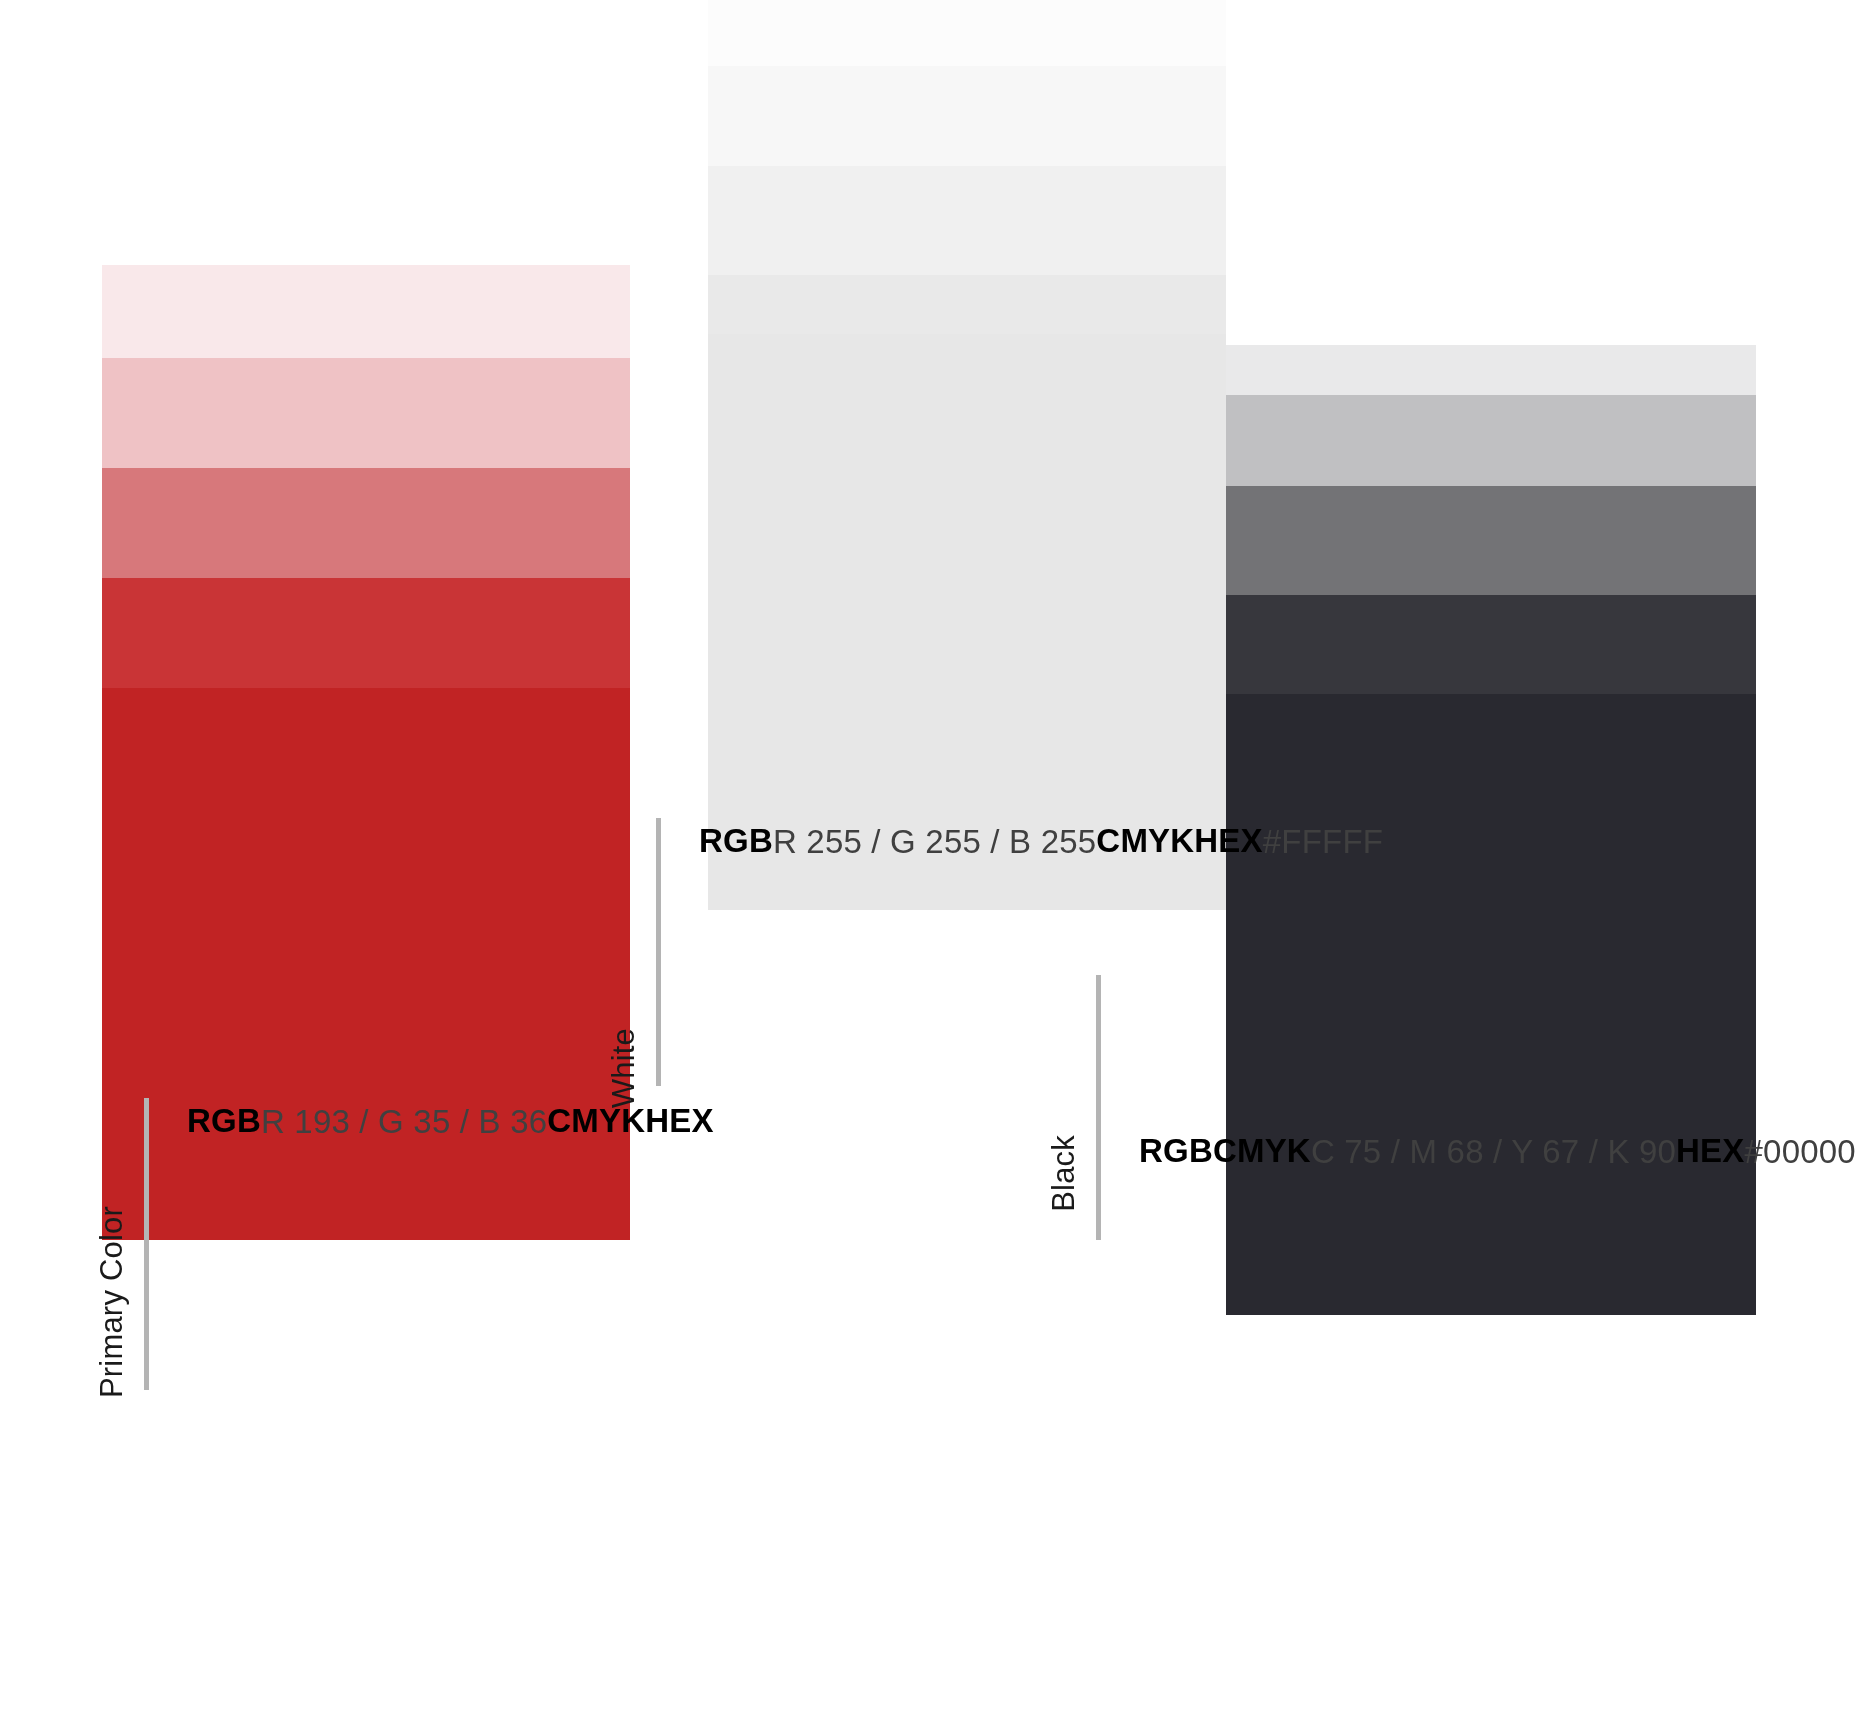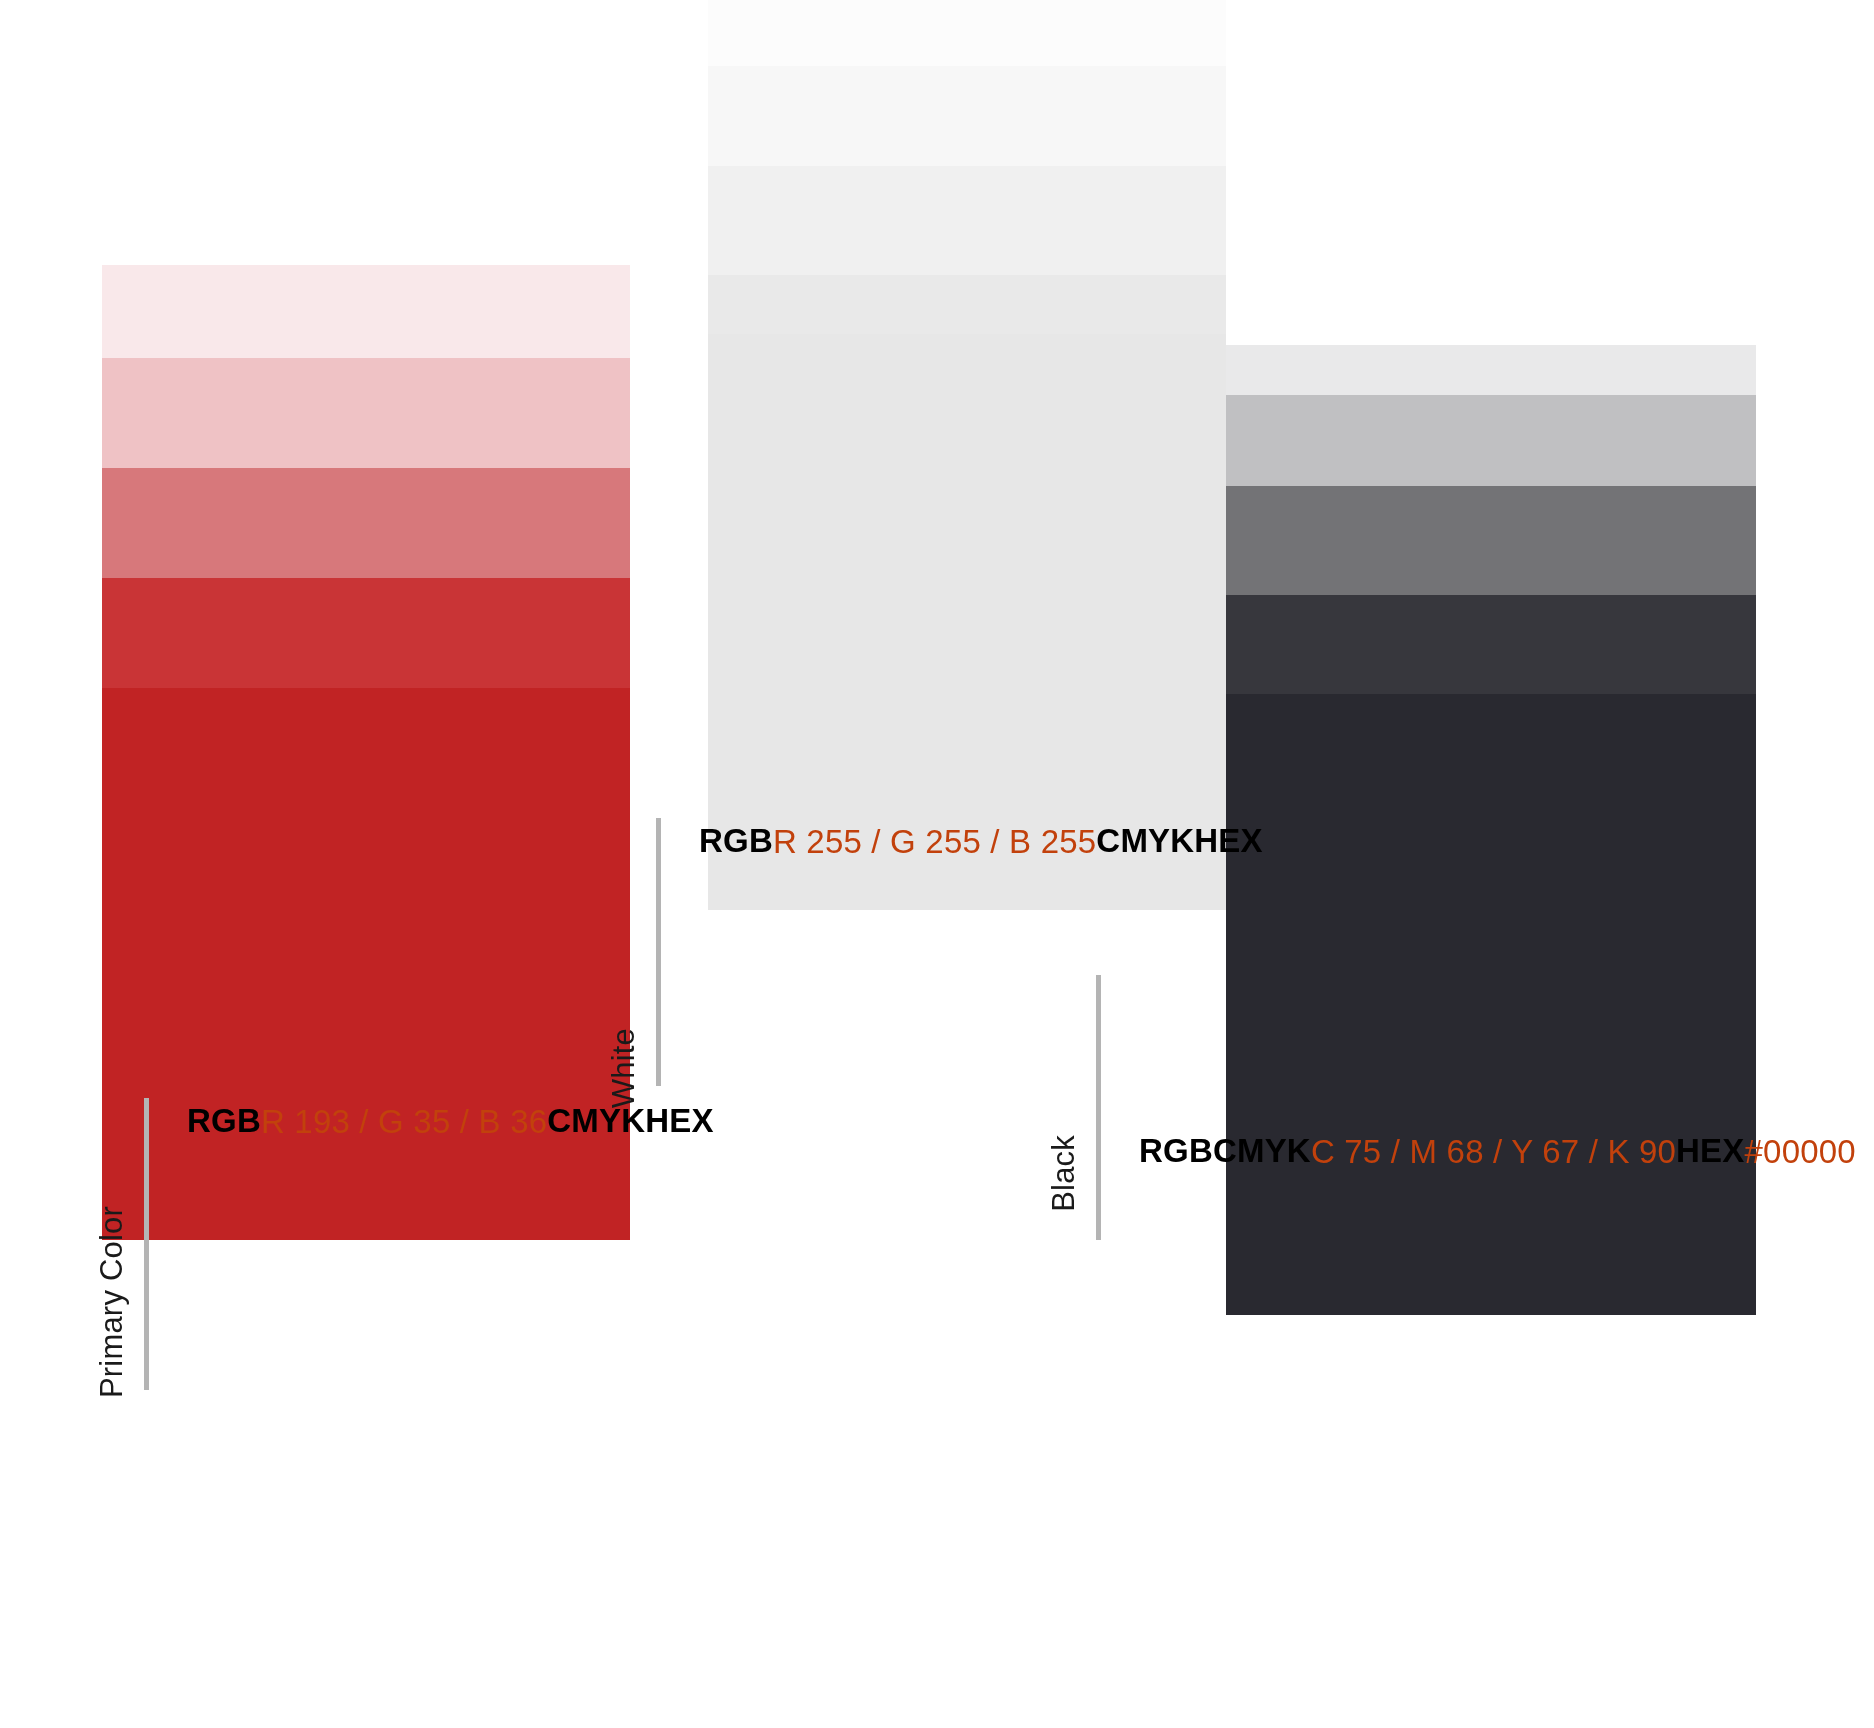--- a/index.html
+++ b/index.html
@@ -87,21 +87,21 @@
   .spec-key {
     font-size: 33px;
     font-weight: bold;
     color: #000000;
     line-height: 1.30;
     letter-spacing: 0.2px;
   }
   .spec-val {
     font-size: 33px;
     font-weight: 400;
-    color: #c2410c;
+    color: #404040;
     line-height: 1.34;
     letter-spacing: 0.2px;
     white-space: nowrap;
   }
 
   #primary-info {
     left: 88px;
     top: 1098px;
     height: 300px;
   }
@@ -169,20 +169,21 @@
   <div class="info-block" id="white-info">
     <div class="vlabel-wrap">
       <span class="vlabel">White</span>
     </div>
     <div class="divider"></div>
     <div class="specs">
       <span class="spec-key">RGB</span>
       <span class="spec-val">R 255 / G 255 / B 255</span>
       <span class="spec-key">CMYK</span>
       <span class="spec-key">HEX</span>
+      <span class="spec-val">#FFFFF</span>
     </div>
   </div>
 
   <div class="info-block" id="black-info">
     <div class="vlabel-wrap">
       <span class="vlabel">Black</span>
     </div>
     <div class="divider"></div>
     <div class="specs">
       <span class="spec-key">RGB</span>

